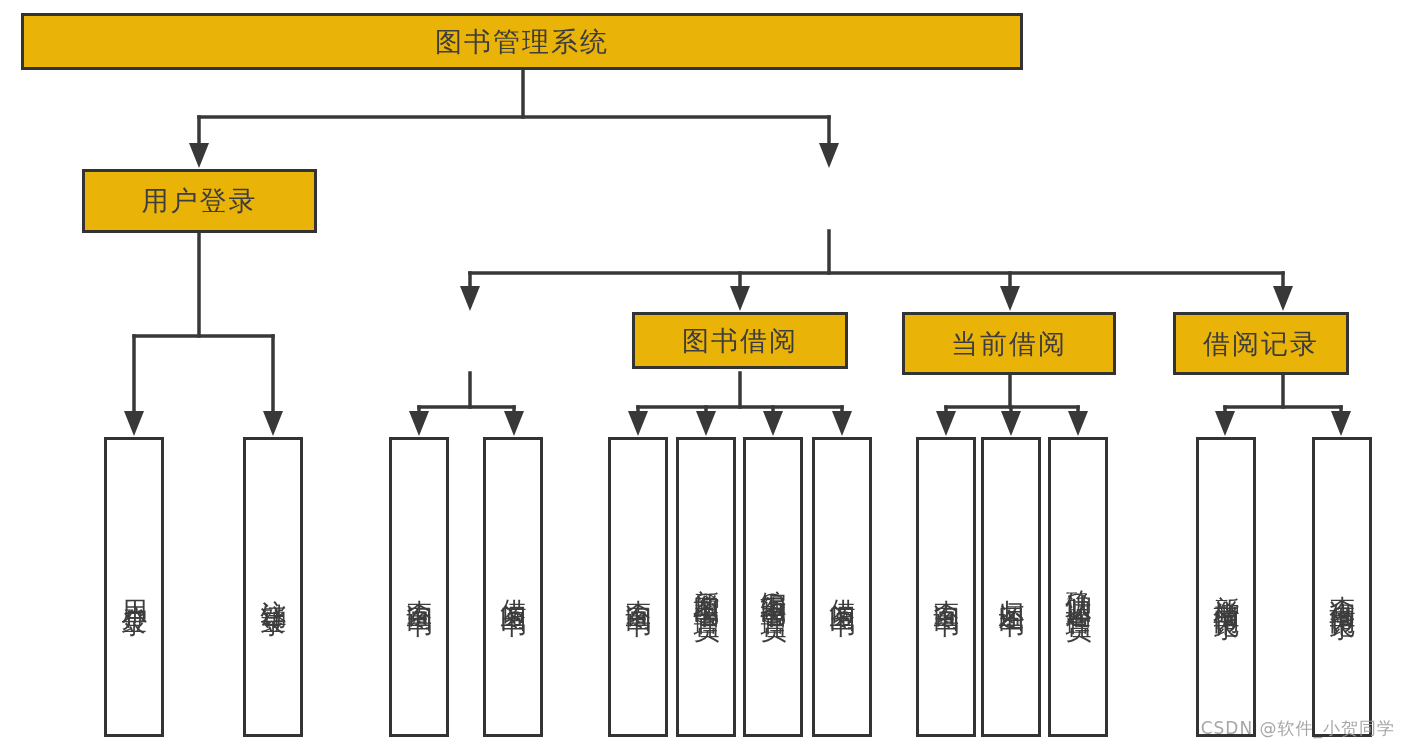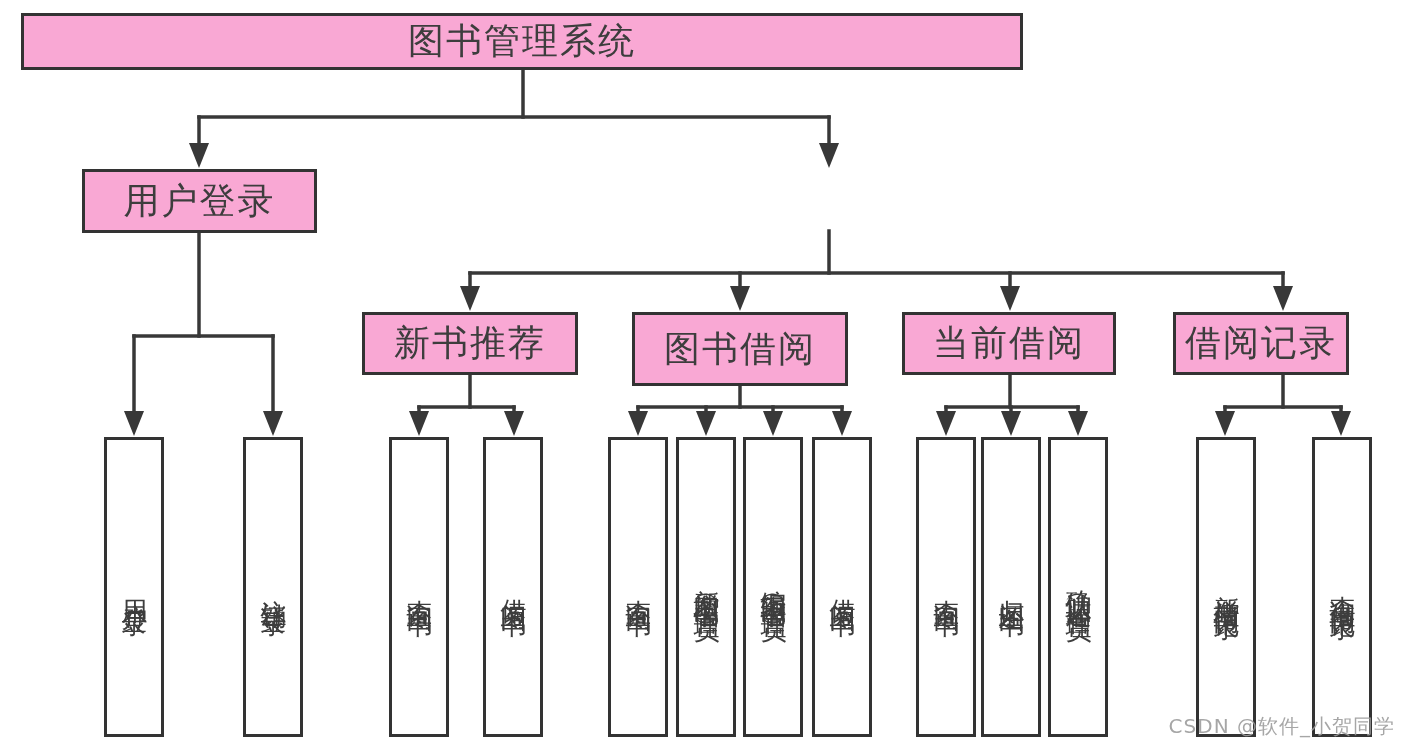--- a/index.html
+++ b/index.html
@@ -3,37 +3,37 @@
 <meta charset="utf-8">
 <style>
   html,body{margin:0;padding:0;background:#ffffff;}
   body{font-family:"DejaVu Sans","Liberation Sans",sans-serif;color:#3d3d3d;}
   .stage{position:relative;width:1405px;height:747px;background:#ffffff;overflow:hidden;}
   svg.connectors{position:absolute;left:0;top:0;width:1405px;height:747px;}
   svg.connectors line{stroke:#383838;stroke-width:3.5;stroke-linecap:square;}
   svg.connectors polygon{fill:#383838;stroke:none;}
   .hbox{
     position:absolute;box-sizing:border-box;
-    border:3px solid #333333;background:#f9a8d4;
+    border:3px solid #333333;background:#eab308;
     display:flex;align-items:center;justify-content:center;
-    font-size:36px;letter-spacing:2px;white-space:nowrap;
+    font-size:27px;letter-spacing:2px;white-space:nowrap;
   }
   .vbox{
     position:absolute;box-sizing:border-box;
     border:3px solid #333333;background:#ffffff;
     display:flex;align-items:center;justify-content:center;
     top:437px;height:300px;width:60px;
   }
   .vbox .vtext{
     writing-mode:vertical-rl;text-orientation:mixed;
     font-size:26px;line-height:1.15;letter-spacing:4px;
   }
   .watermark{
     position:absolute;right:10px;bottom:7px;
-    font-size:20px;color:#9d9d9d;opacity:0.9;letter-spacing:1px;
+    font-size:17px;color:#9d9d9d;opacity:0.9;letter-spacing:1px;
     z-index:5;white-space:nowrap;
   }
 </style>
 </head>
 <body>
 
 <div class="stage">
 
   <svg class="connectors" viewBox="0 0 1405 747" xmlns="http://www.w3.org/2000/svg">
     <g>
@@ -105,24 +105,21 @@
   </svg>
 
   <div class="hbox" style="left:21px;top:13px;width:1002px;height:57px;">
     <span>图书管理系统</span>
   </div>
 
   <div class="hbox" style="left:82px;top:169px;width:235px;height:64px;">
     <span>用户登录</span>
   </div>
 
-  <div class="hbox" style="left:362px;top:312px;width:216px;height:63px;">
-    <span>新书推荐</span>
-  </div>
-  <div class="hbox" style="left:632px;top:312px;width:216px;height:74px;">
+  <div class="hbox" style="left:632px;top:312px;width:216px;height:57px;">
     <span>图书借阅</span>
   </div>
   <div class="hbox" style="left:902px;top:312px;width:214px;height:63px;">
     <span>当前借阅</span>
   </div>
   <div class="hbox" style="left:1173px;top:312px;width:176px;height:63px;">
     <span>借阅记录</span>
   </div>
 
   <div class="vbox" style="left:104px;">

